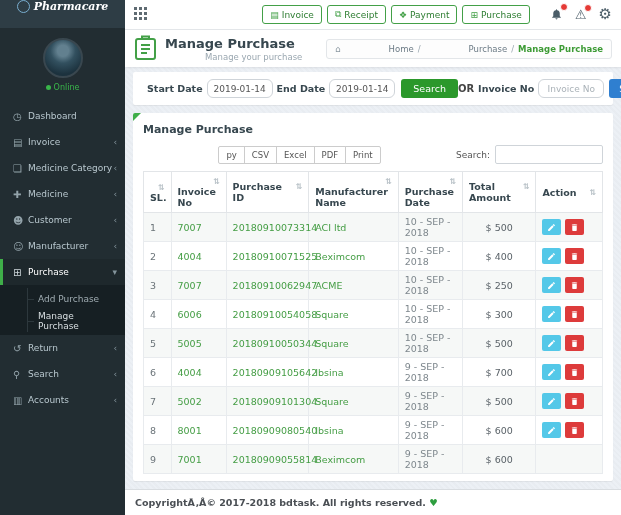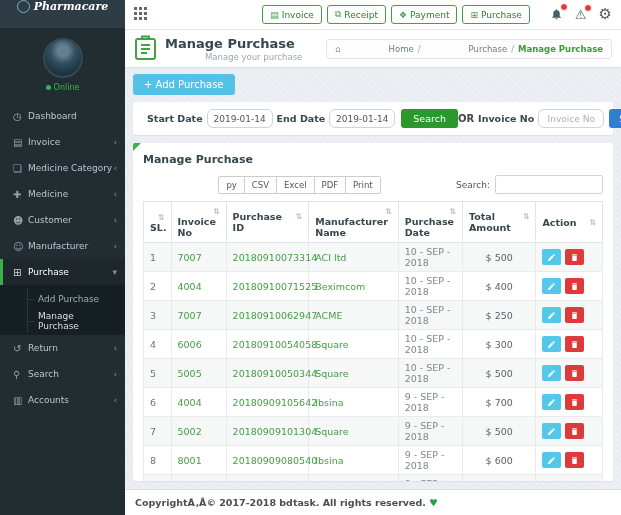--- a/index.html
+++ b/index.html
@@ -246,21 +246,20 @@
       <span class="home-glyph">⌂</span>
       <span class="crumb">Home</span>
       <span class="crumb-sep">/</span>
       <span class="crumb">Purchase</span>
       <span class="crumb-sep">/</span>
       <span class="crumb-current">Manage Purchase</span>
     </div>
   </div>
 
   <div class="content">
-    <button class="add-btn">+ Add Purchase</button>
 
     <div class="filter-card">
       <span class="f-label">Start Date</span>
       <input class="f-input" value="2019-01-14" style="">
       <span class="f-label">End Date</span>
       <input class="f-input" value="2019-01-14" style="">
       <button class="btn-green">Search</button>
       <span class="or">OR</span>
       <span class="f-label">Invoice No</span>
       <input class="f-input" placeholder="Invoice No" style="">

